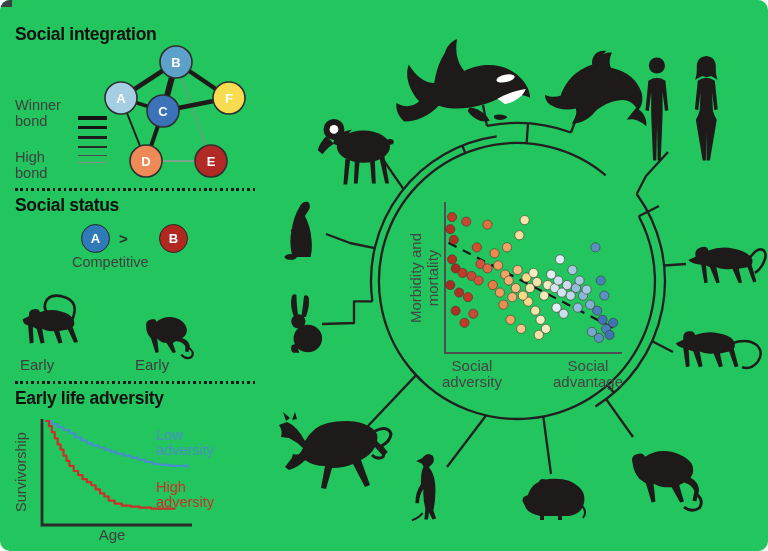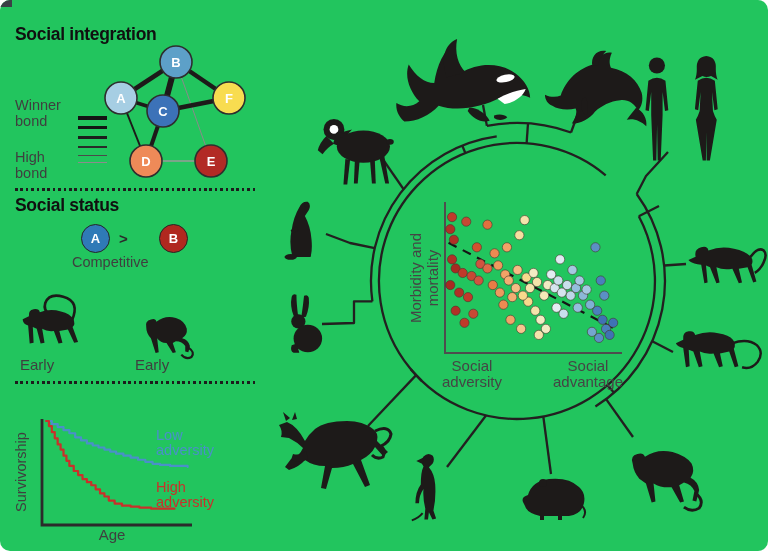--- a/index.html
+++ b/index.html
@@ -88,20 +88,21 @@
 
   <div class="lbl ctr" style="left:72px;top:255px;width:112px;">
     <div>Competitive</div>
   </div>
 
   <div class="lbl ctr" style="left:20px;top:357px;width:80px;font-size:15px;">Early</div>
   <div class="lbl ctr" style="left:135px;top:357px;width:72px;font-size:15px;">Early</div>
 
   <div class="sep" style="top:381px;"></div>
 
+  <div class="ptitle" style="top:388px;">Early life adversity</div>
 
   <svg id="survival" style="left:10px;top:405px;" width="250" height="146" viewBox="0 0 250 146">
     <path d="M32,14 L32,120 L182,120" stroke="#2b2b2b" stroke-width="2.8" fill="none"></path>
     <text transform="rotate(-90 16 67)" x="16" y="67" text-anchor="middle" font-size="14.5" fill="#3f3f3f">Survivorship</text>
     <text x="102" y="135" text-anchor="middle" font-size="15" fill="#3f3f3f">Age</text>
     <g id="surv-curves">
         <polyline points="36,16 41.84,16 41.84,19.06 47.68,19.06 47.68,22.12 53.519999999999996,22.12 53.519999999999996,25.18 59.36,25.18 59.36,28.240000000000002 65.2,28.240000000000002 65.2,32.32 71.03999999999999,32.32 71.03999999999999,35.379999999999995 76.88,35.379999999999995 76.88,38.44 82.72,38.44 82.72,40.480000000000004 88.56,40.480000000000004 88.56,42.519999999999996 94.4,42.519999999999996 94.4,44.56 100.24,44.56 100.24,46.6 106.08,46.6 106.08,48.64 113.38,48.64 113.38,50.68 120.67999999999999,50.68 120.67999999999999,52.72 127.98,52.72 127.98,54.76 135.28,54.76 135.28,56.8 142.57999999999998,56.8 142.57999999999998,58.84 149.88,58.84 149.88,59.86 160.1,59.86 160.1,60.88 177.62,60.88 177.62,61.9" fill="none" stroke="#4a90c8" stroke-width="2.2" stroke-linejoin="round" stroke-linecap="round"></polyline>
         <polyline points="36,16 38.92,16 38.92,21.1 41.84,21.1 41.84,27.22 44.76,27.22 44.76,33.34 47.68,33.34 47.68,39.46 50.6,39.46 50.6,44.56 53.519999999999996,44.56 53.519999999999996,50.68 56.44,50.68 56.44,55.78 59.36,55.78 59.36,60.88 63.739999999999995,60.88 63.739999999999995,65.98 68.12,65.98 68.12,70.06 72.5,70.06 72.5,74.14 76.88,74.14 76.88,77.2 81.25999999999999,77.2 81.25999999999999,80.26 85.64,80.26 85.64,84.34 90.02,84.34 90.02,88.42 94.4,88.42 94.4,91.48 98.78,91.48 98.78,95.56 104.62,95.56 104.62,98.62 111.92,98.62 111.92,100.66 120.67999999999999,100.66 120.67999999999999,101.68 129.44,101.68 129.44,102.7 141.12,102.7 141.12,103.72 164.48,103.72 164.48,103.72" fill="none" stroke="#c9302a" stroke-width="2.2" stroke-linejoin="round" stroke-linecap="round"></polyline>
       </g>
     <text x="146" y="35" font-size="14.5" fill="#4a90c8">Low</text>

